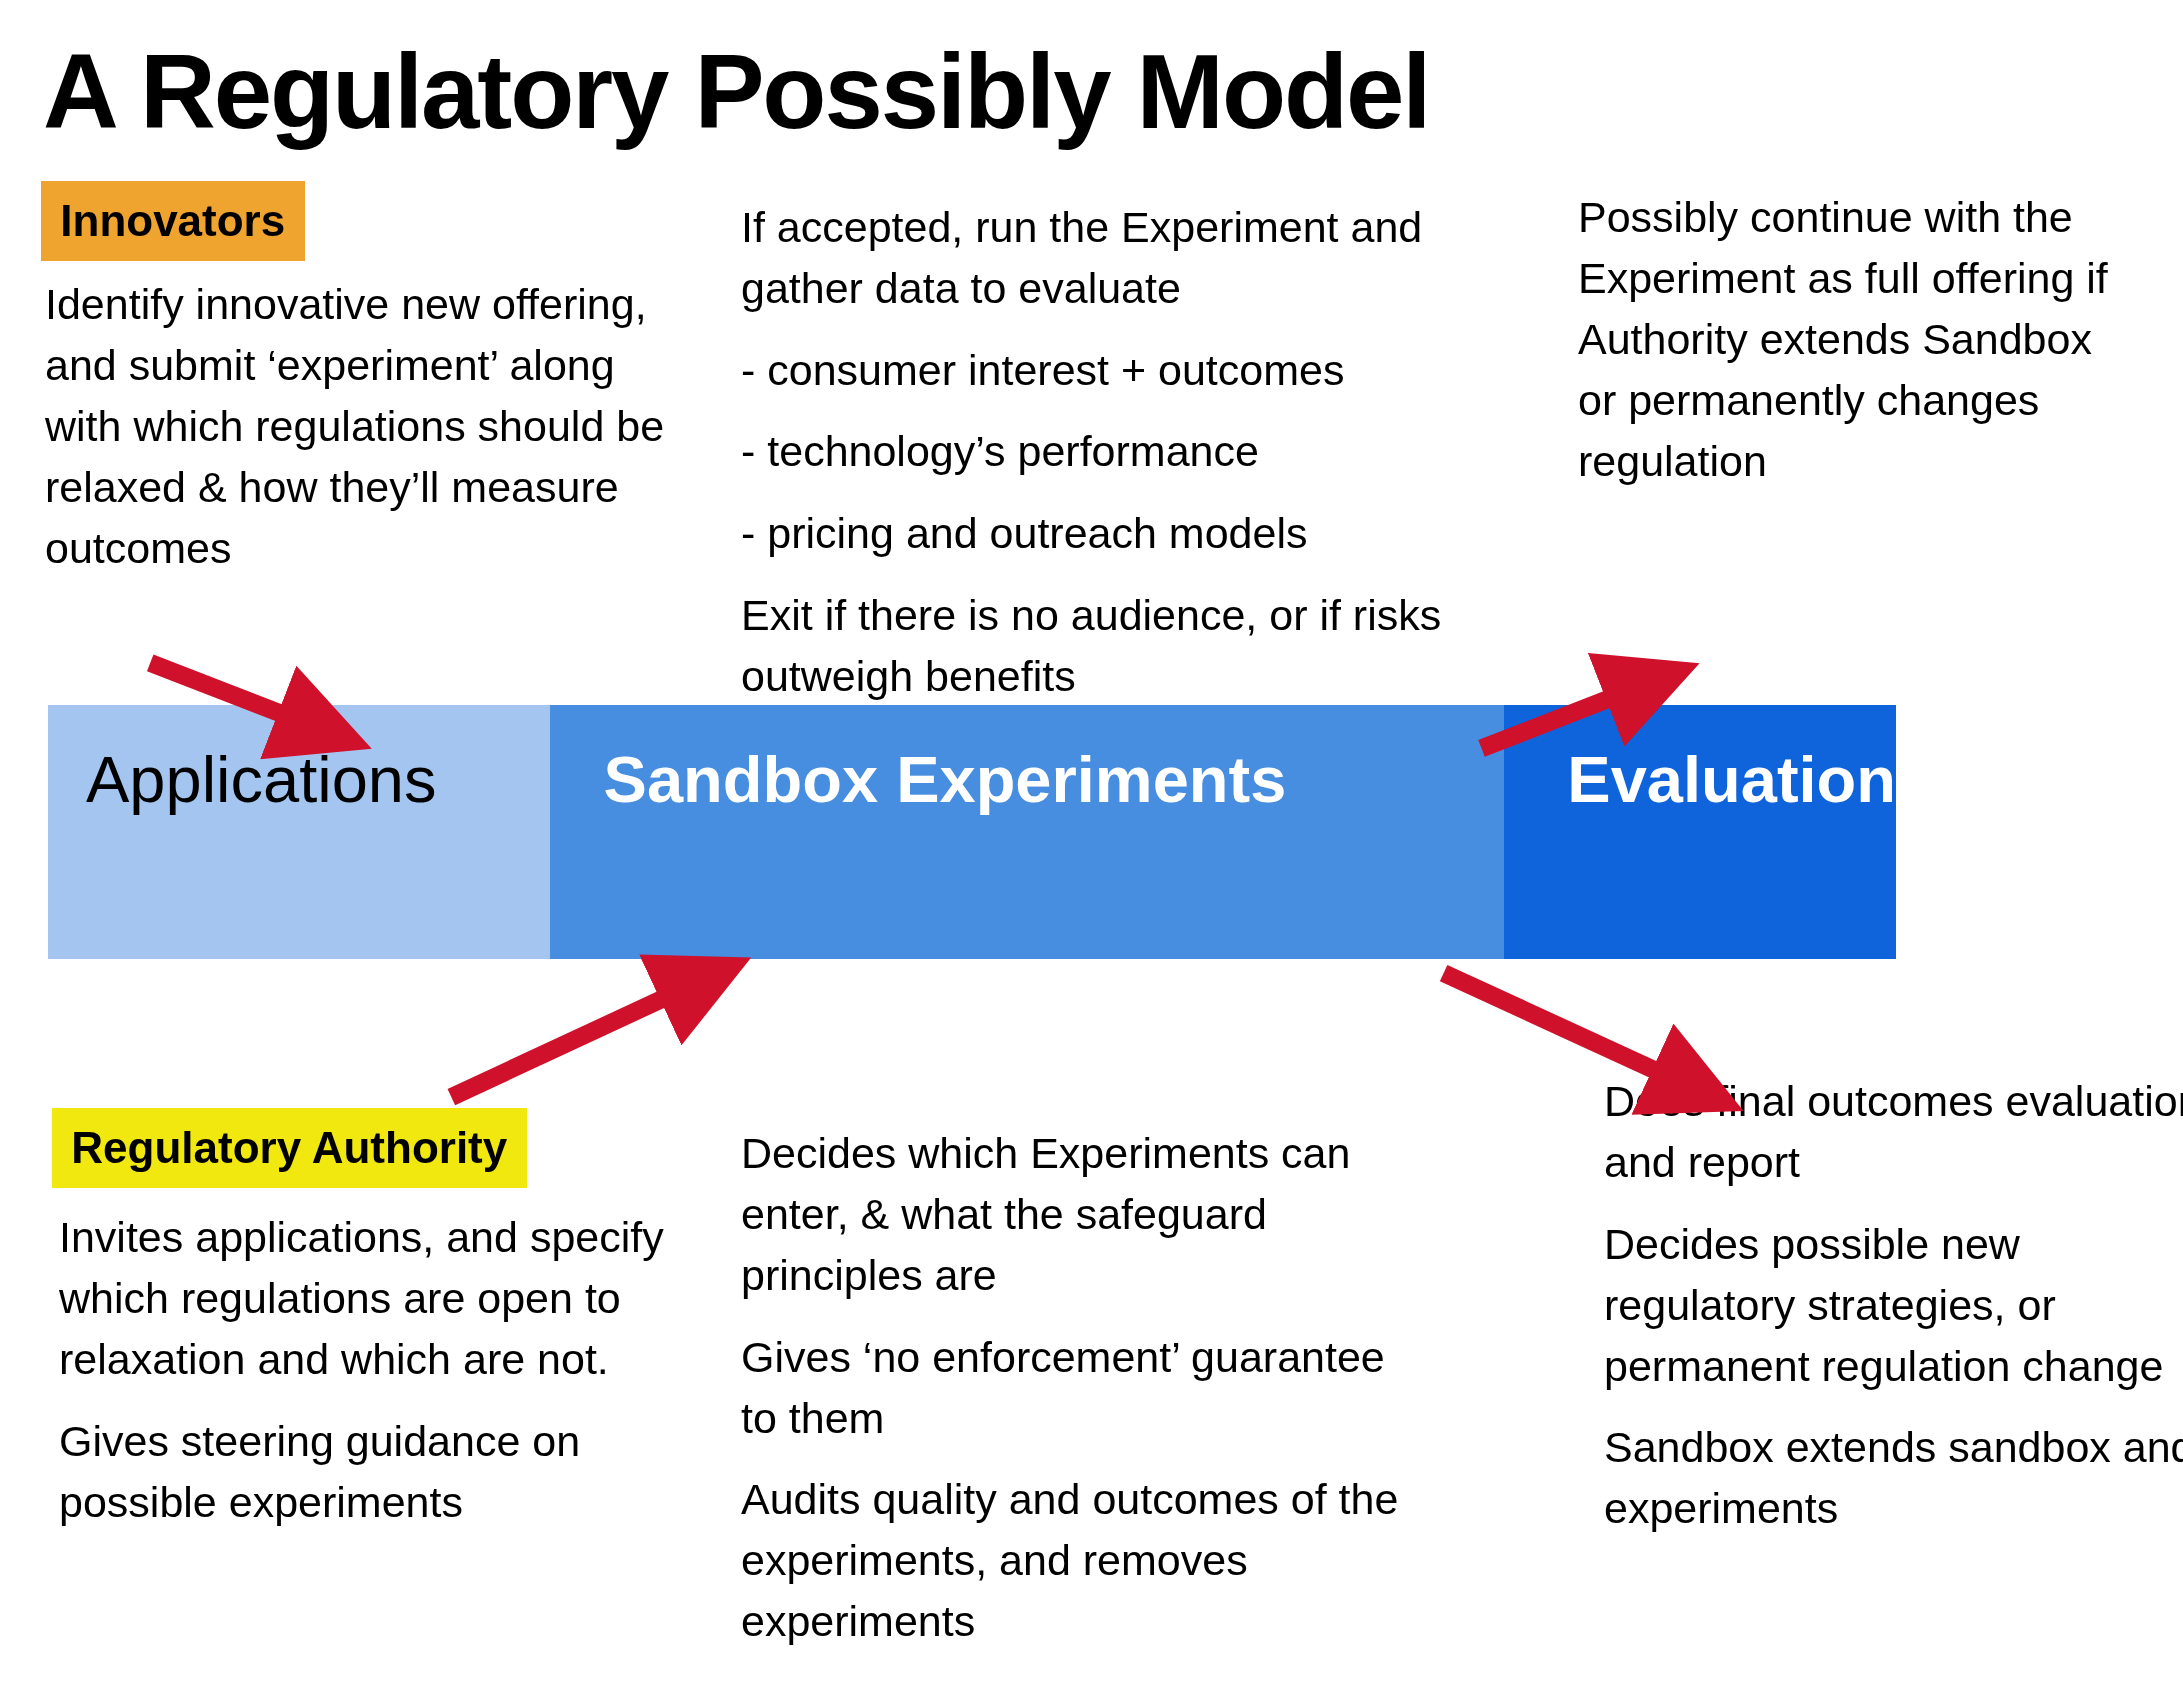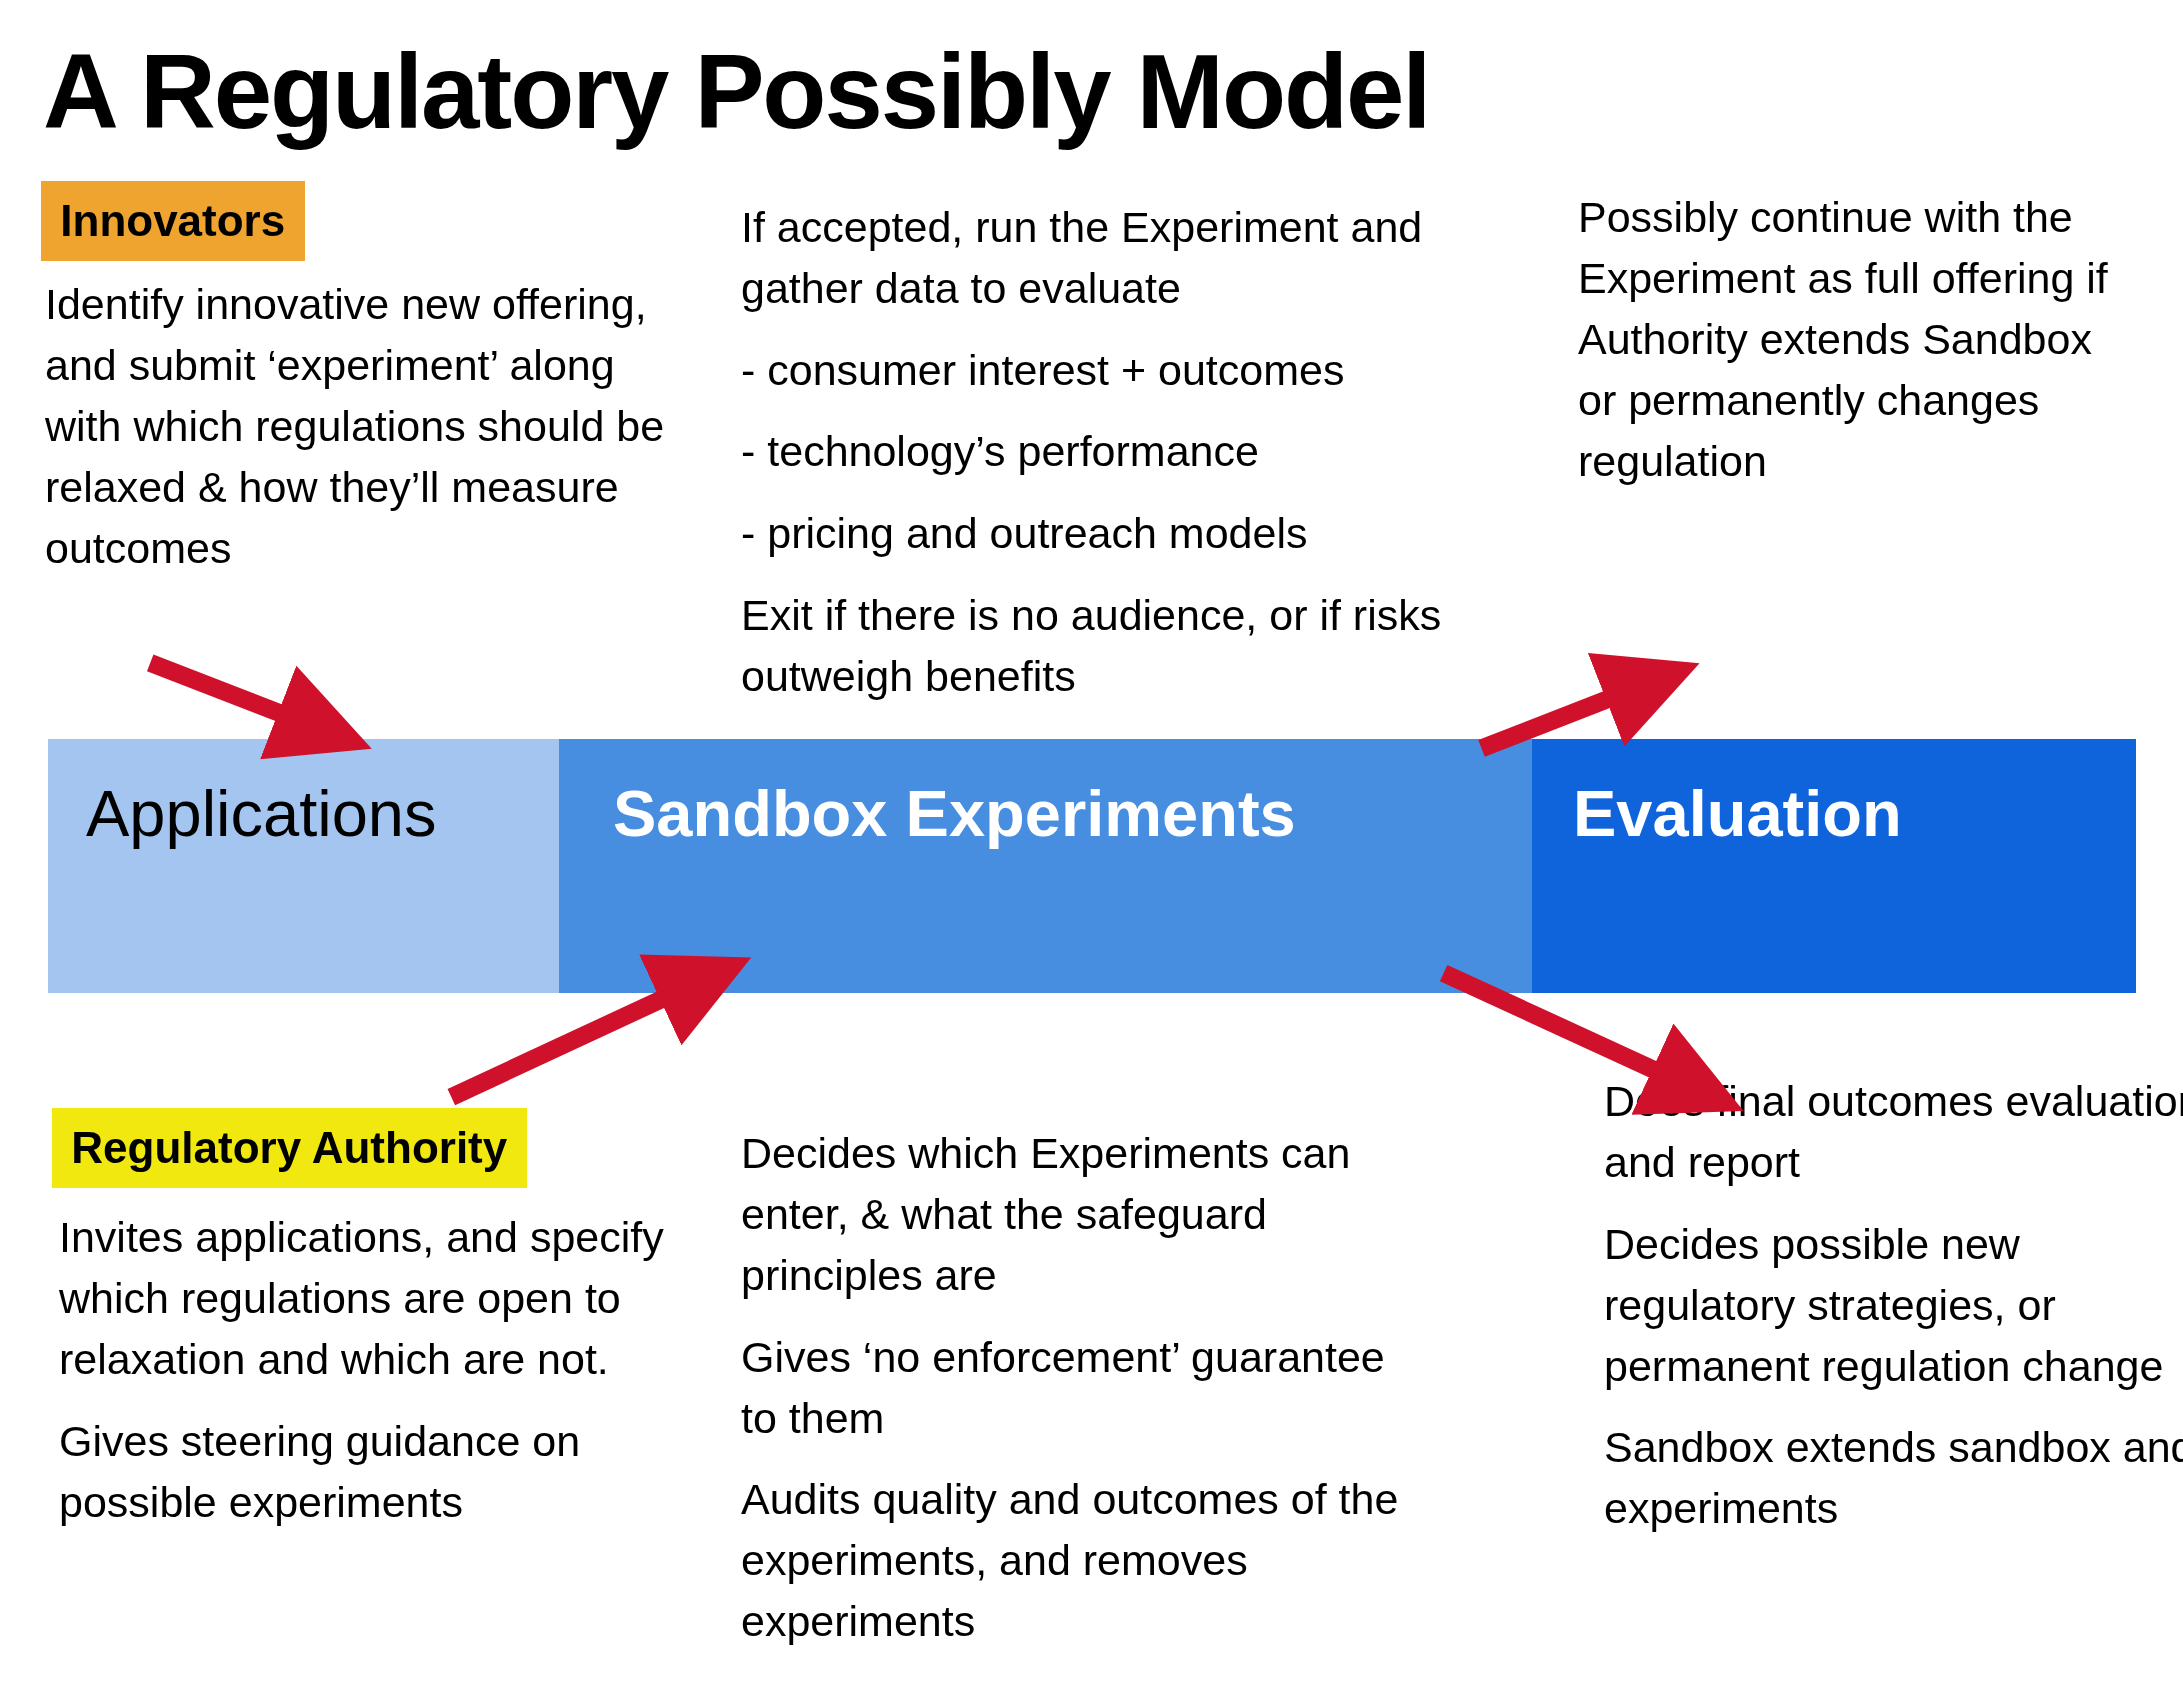--- a/index.html
+++ b/index.html
@@ -20,27 +20,27 @@
   #authority-chip{left:52px;top:1108px;background:var(--yellow-highlight,#F0E80F);}
   .notes{position:absolute;font-size:43px;line-height:61px;}
   .notes p{margin:0 0 20.7px 0;}
   #notes-tl{left:45px;top:274px;width:655px;}
   #notes-tm{left:741px;top:197px;width:717px;}
   #notes-tr{left:1578px;top:187px;width:551px;}
   #notes-bl{left:59px;top:1207px;width:620px;}
   #notes-bm{left:741px;top:1123px;width:662px;}
   #notes-br{left:1560px;top:1071px;width:606px;margin-left:44px;}
   #bar{
-    position:absolute;left:48px;top:739px;width:2088px;height:254px;
+    position:absolute;left:48px;top:705px;width:1848px;height:254px;
     display:flex;
   }
   .seg{box-sizing:border-box;padding-top:39px;font-size:65px;line-height:1.1;}
   #seg-apps{width:511px;background:var(--bar-light-blue,#A4C5EF);padding-left:38px;color:#000;}
   #seg-sandbox{width:973px;background:var(--bar-medium-blue,#478DE0);padding-left:54px;color:#fff;font-weight:bold;}
-  #seg-eval{flex:1;background:var(--bar-dark-blue,#0F63DB);padding-left:41px;color:#fff;font-weight:bold;}
+  #seg-eval{flex:1;background:var(--bar-dark-blue,#0F63DB);padding-left:63px;color:#fff;font-weight:bold;}
   #arrows{position:absolute;left:0;top:0;pointer-events:none;}
   .arrow{stroke:var(--arrow-red,#D0112B);stroke-width:26;}
   .arrow-head{fill:var(--arrow-red,#D0112B);}
 </style>
 </head>
 <body>
 
 <h1 id="title">A Regulatory Possibly Model</h1>
 
 <div class="chip" id="innovators-chip">Innovators</div>

